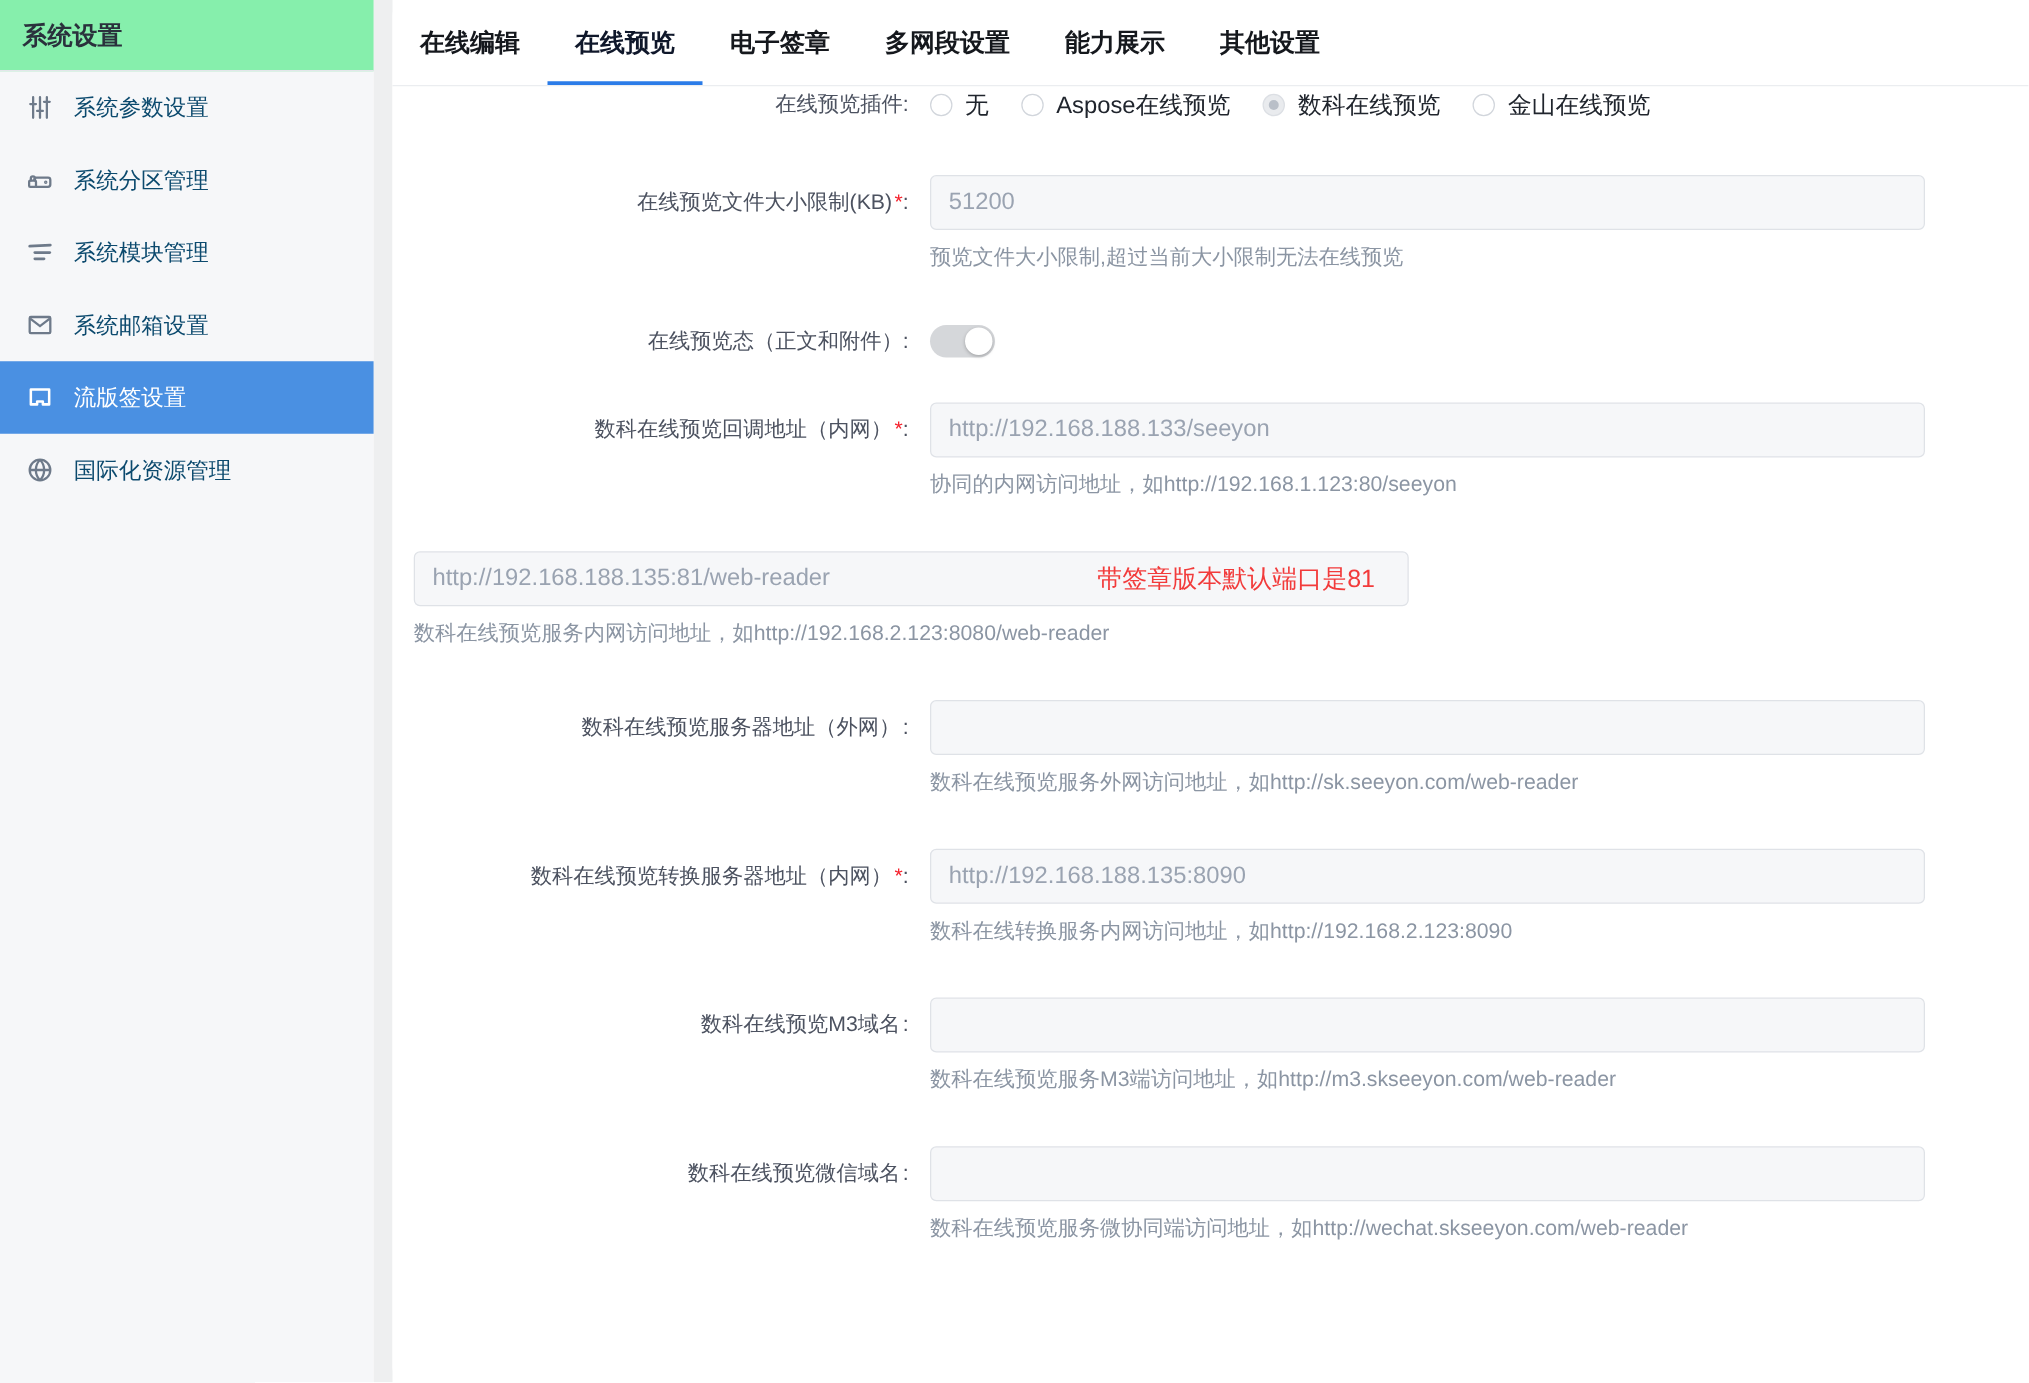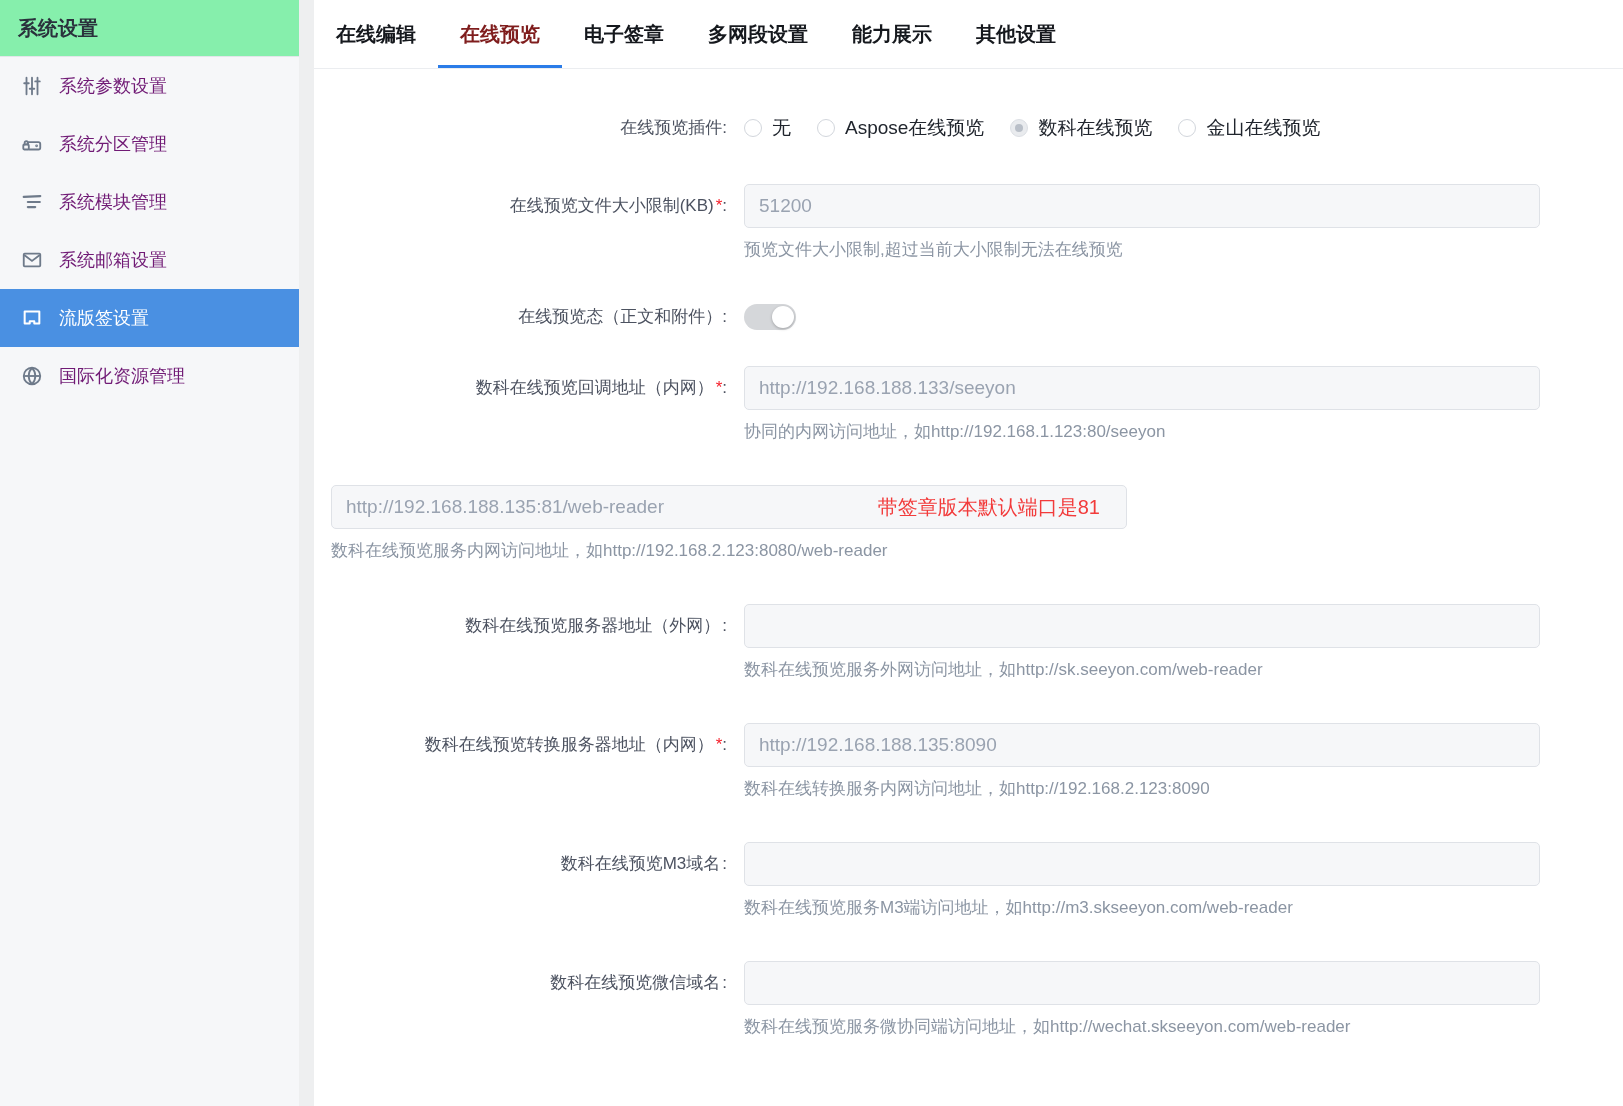--- a/index.html
+++ b/index.html
@@ -4,42 +4,42 @@
 <style>
   html,body { margin:0; padding:0; background:#fff; }
   body { font-family:"Liberation Sans","DejaVu Sans",sans-serif; }
   .app { width:1623px; height:1106px; display:flex; overflow:hidden; background:#fff; }
 
   
   .sidebar { width:299px; flex:0 0 299px; background:#f6f7f9; display:flex; flex-direction:column; }
   .sidebar-header { height:56px; flex:0 0 56px; display:flex; align-items:center; padding-left:18px;
     background:#86efac; border-bottom:1px solid #e3e6ea; font-size:20px; font-weight:700; color:#2a313c; }
   .sidebar-items { flex:1; }
-  .side-item { height:58px; display:flex; align-items:center; padding-left:20px; cursor:pointer; color:#701a75; }
+  .side-item { height:58px; display:flex; align-items:center; padding-left:20px; cursor:pointer; color:#0c4a6e; }
   .side-item .s-icon { width:24px; height:24px; margin-right:15px; color:#6e7a8a; display:flex; align-items:center; justify-content:center; }
   .side-item .s-label { font-size:18px; }
   .side-item.active { background:#4a90e2; color:#fff; }
   .side-item.active .s-icon { color:#fff; }
   .gapbar { width:15px; flex:0 0 15px; background:#eeeff0; }
 
   
   .main { flex:1; background:#fff; display:flex; flex-direction:column;border-radius:12px; }
   .tabbar { height:68px; flex:0 0 68px; border-bottom:1px solid #ebedf0; display:flex; align-items:stretch; padding-left:0; }
   .tab { position:relative; display:flex; align-items:center; padding:0 22px; font-size:20px; font-weight:700; color:#15181d; cursor:pointer; }
-  .tab.active { color:#7f1d1d; }
+  .tab.active { color:#0f172a; }
   .tab.active::after { content:""; position:absolute; left:0; right:0; bottom:0; height:3px; background:#2b7ce8; }
 
   .form { flex:1; overflow:hidden; }
 
   .row { display:flex; }
   .row-label { width:413px; flex:0 0 413px; text-align:right; font-size:17px; color:#4c5260; }
   .row-control { margin-left:17px; width:723px; }
 
   
-  .row-radio { margin-top:44px; }
+  .row-radio { }
   .row-radio .row-label { line-height:30px; }
   .radio-group { display:flex; align-items:center; gap:26px; height:30px; width:900px; }
   .radio-opt { display:flex; align-items:center; gap:10px; cursor:pointer; }
   .radio-circle { width:18px; height:18px; border-radius:50%; border:1px solid #d2d6dc; background:#fff; box-sizing:border-box; position:relative; }
   .radio-circle.selected { background:#e9ebee; border-color:#dcdfe4; }
   .radio-circle.selected::after { content:""; position:absolute; left:4px; top:4px; right:4px; bottom:4px; border-radius:50%; background:#b9bfc8; }
   .radio-text { font-size:19px; color:#20252d; }
 
   
   .row-toggle { margin-top:40px; }

